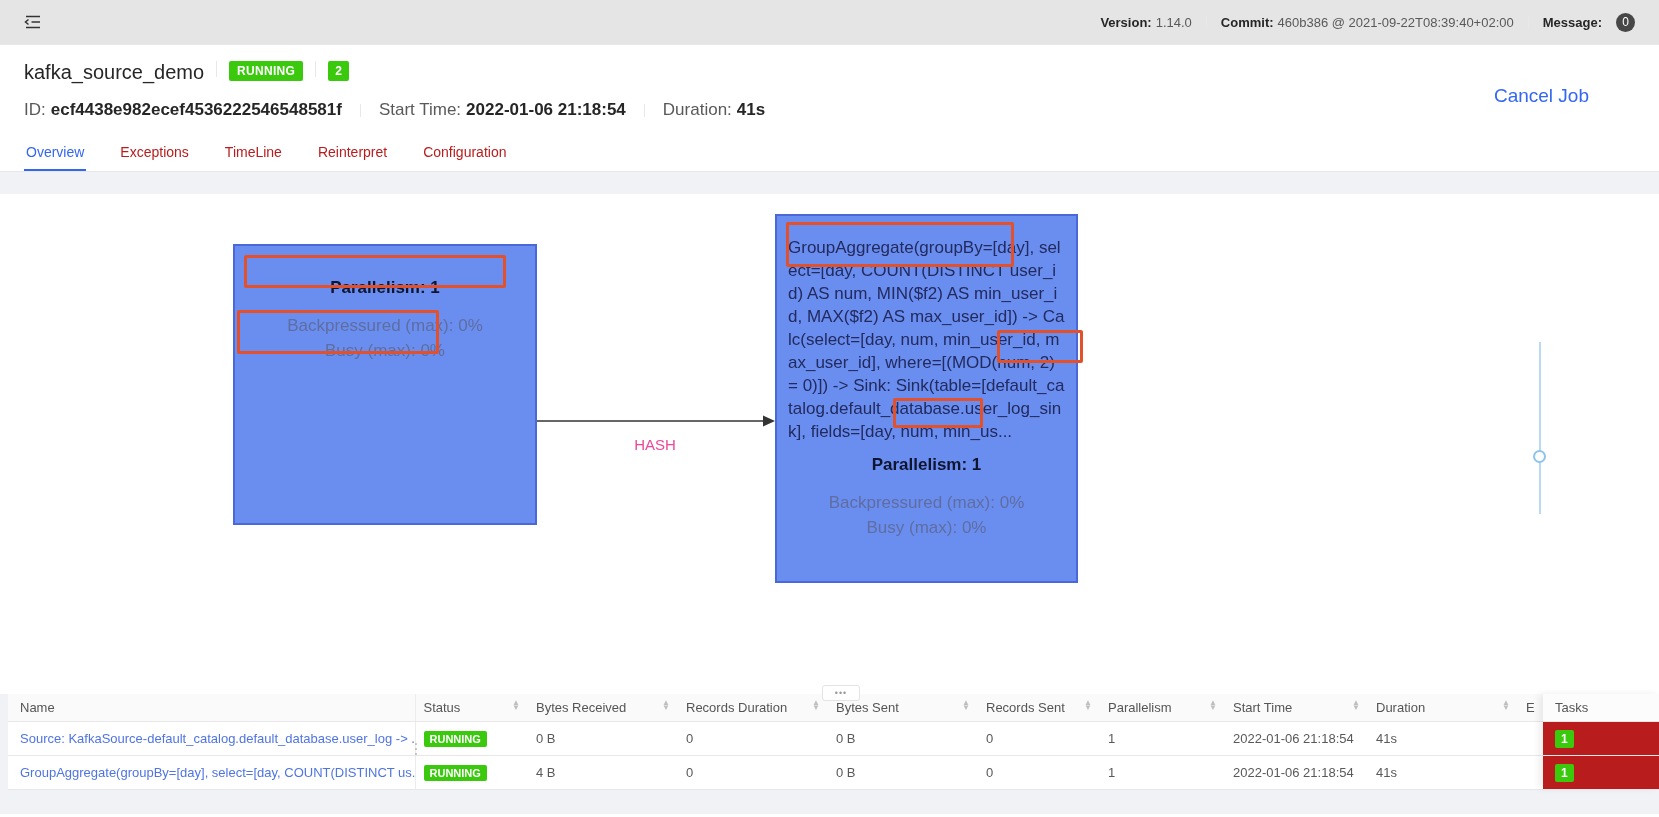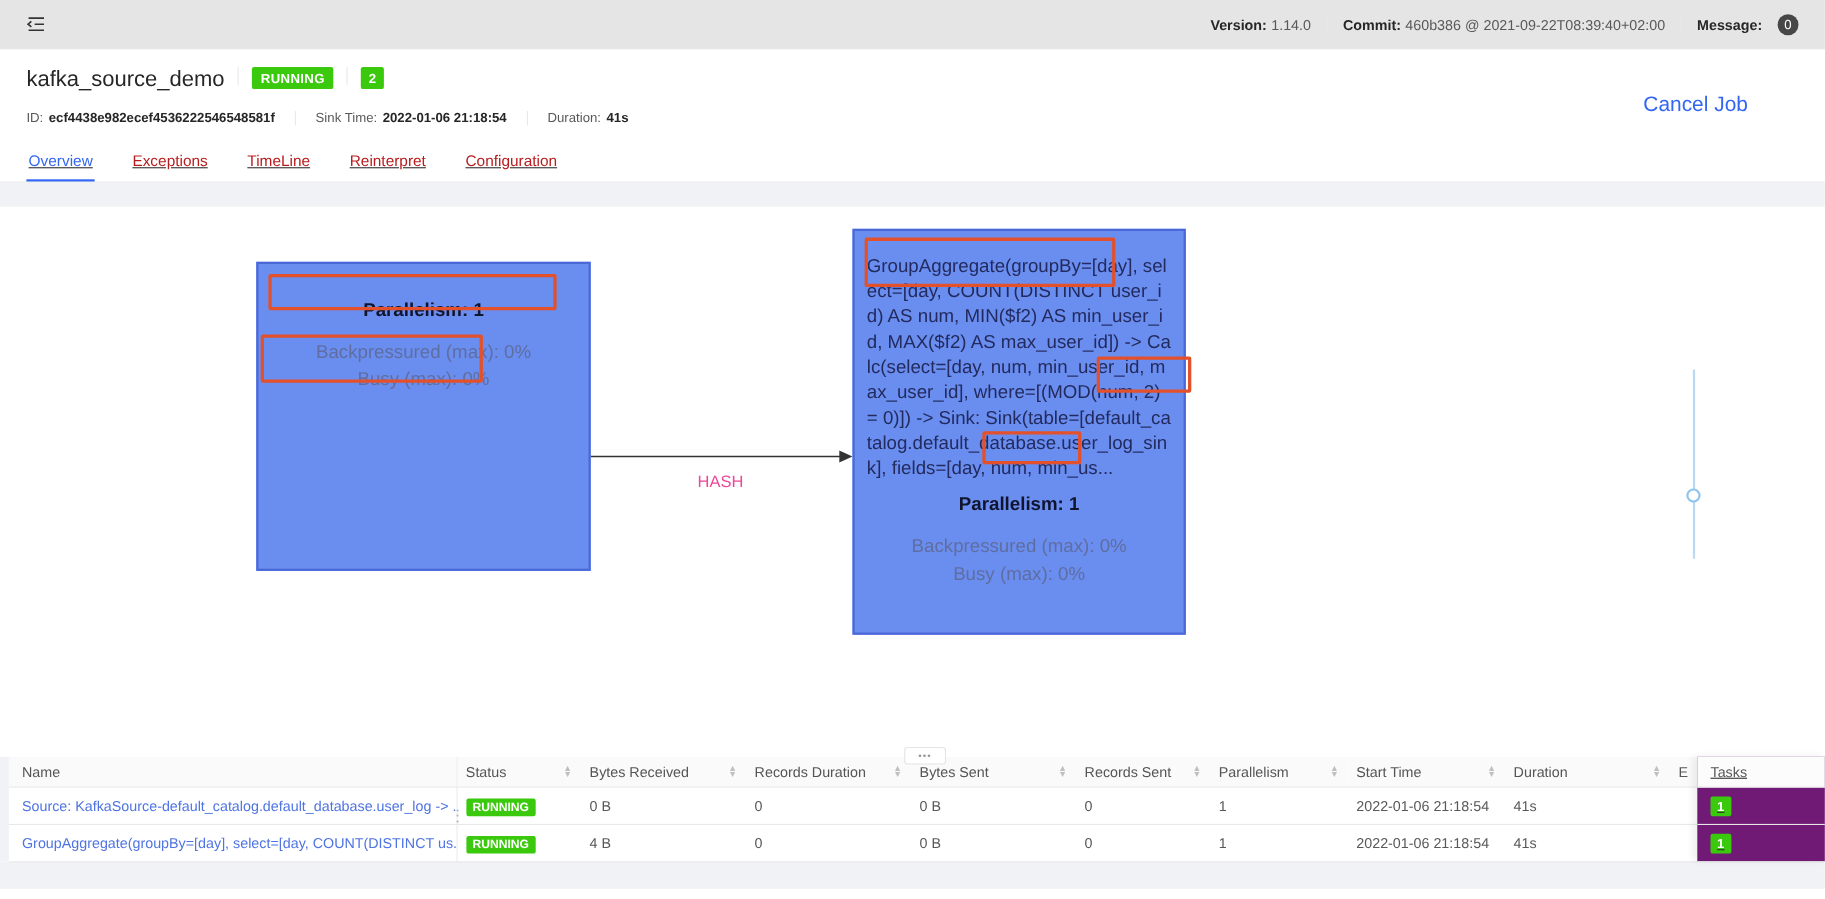--- a/index.html
+++ b/index.html
@@ -20,29 +20,29 @@
 
   
   .job-header { padding:16px 24px 0 24px; position:relative; background:#fff; }
   .title-row { display:flex; align-items:flex-start; }
   .job-title { font-size:20px; color:#262626; }
   .badge-running { background:var(--green); color:#fff; font-size:12px; font-weight:bold;
                    padding:3px 8px; border-radius:2px; letter-spacing:.3px; }
   .badge-count { background:var(--green); color:#fff; font-size:12px; font-weight:bold;
                  padding:3px 7px; border-radius:2px; }
   .tdiv { width:1px; height:16px; background:#e8e8e8; margin:0 12px; }
-  .meta-row { display:flex; align-items:center; margin-top:16px; font-size:12px; color:#595959; }
+  .meta-row { display:flex; align-items:center; margin-top:16px; font-size:17px; color:#595959; }
   .meta-row b { color:#262626; margin-left:5px; font-weight:bold; }
   .mdiv { width:1px; height:13px; background:#e8e8e8; margin:0 18px; }
   .cancel-link { position:absolute; right:70px; top:40px; font-size:19px;
                  color:var(--blue); cursor:pointer; }
 
   
   .tabs { display:flex; margin-top:14px; border-bottom:1px solid #e8e8e8;
-          padding:0 24px; background:#fff;text-decoration:underline; }
+          padding:0 24px; background:#fff; }
   .tab { font-size:14px; color:#b91c1c; padding:10px 2px 11px 2px; margin-right:32px; cursor:pointer; }
   .tab.active { color:var(--blue); border-bottom:2px solid var(--blue); padding-bottom:9px; }
 
   .gray-band { height:22px; background:#f0f2f5; }
   .bottom-band { height:25px; background:#f0f2f5; }
 
   
   .canvas { position:relative; height:500px; background:#fff; overflow:hidden; }
   .node { position:absolute; background:var(--nodefill); border:2px solid var(--nodeborder);
           padding:20px 11px 0 11px; cursor:pointer; }
@@ -58,40 +58,40 @@
                    background:#fff; border:2px solid #8ec4ee; cursor:grab; }
 
   
   .table-card { position:relative; background:#fff; border-left:8px solid #f0f2f5; height:95px; }
   table { width:1651px; border-collapse:collapse; table-layout:fixed; font-size:13px; }
   th { background:#fafafa; color:#555; font-weight:normal; text-align:left;
        padding:5px 8px; border-bottom:1px solid #e8e8e8; height:27px; white-space:nowrap; overflow:hidden; }
   td { padding:7px 8px; border-bottom:1px solid #e8e8e8; height:34px;
        color:#595959; white-space:nowrap; overflow:hidden; }
   th.col-name, td.col-name { padding-left:12px; border-right:1px solid #ececec; }
-  .th-inner { display:flex; align-items:center; justify-content:space-between;gap:12px; }
+  .th-inner { display:flex; align-items:flex-start; justify-content:space-between;gap:12px; }
   .sorter { display:flex; flex-direction:column; line-height:5px; font-size:8px;
             color:#bfbfbf; cursor:pointer; margin-left:6px; }
   .sorter i::before { content:"\25B2"; font-style:normal; }
   .sorter u::before { content:"\25BC"; font-style:normal; text-decoration:none; }
   .sorter u { text-decoration:none; }
   .row-link { color:#4f74e3; cursor:pointer; }
   .tag-running { background:var(--green); color:#fff; font-size:11px; font-weight:bold;
                  padding:2px 6px; border-radius:2px; }
   .more-handle { position:absolute; top:-9px; left:814px; width:38px; height:16px;
                  background:#fff; border:1px solid #e4e4e4; border-radius:3px;
                  display:flex; align-items:center; justify-content:center;
                  color:#999; cursor:row-resize; z-index:3; }
   .more-handle::before { content:"\2022\2022\2022"; font-size:9px; letter-spacing:1px; }
   .col-resize { position:absolute; left:403px; top:39px; width:10px; height:30px;
                 color:#b9b9b9; font-size:11px; line-height:10px; cursor:col-resize;
                 display:flex; flex-direction:column; align-items:center; justify-content:center; z-index:2; }
   .col-resize::before { content:"\2022\A\2022\A\2022"; white-space:pre; font-size:7px; line-height:5px; }
-  .tasks-overlay { position:absolute; right:0; top:0; width:116px; height:95px; background:#701a75;
-                   box-shadow:-4px 0 7px rgba(0,0,0,.07); z-index:2;text-decoration:underline; }
+  .tasks-overlay { position:absolute; right:0; top:0; width:116px; height:95px; background:#b91c1c;
+                   box-shadow:-4px 0 7px rgba(0,0,0,.07); z-index:2; }
   .tasks-overlay .t-head { height:28px; background:#fcfcfc; border-bottom:1px solid #e8e8e8;
                            display:flex; align-items:center; padding-left:12px; color:#555; font-size:13px; }
   .tasks-overlay .t-cell { height:34px; border-bottom:1px solid #e8e8e8;
                            display:flex; align-items:center; padding-left:12px; }
   .badge-task { background:var(--green); color:#fff; font-size:12px; font-weight:bold;
                 padding:2px 6px; border-radius:2px; }
 </style>
 </head>
 <body>
 
@@ -123,21 +123,21 @@
     <span class="job-title">kafka_source_demo</span>
     <span class="tdiv"></span>
     <span class="badge-running">RUNNING</span>
     <span class="tdiv"></span>
     <span class="badge-count">2</span>
   </div>
   <div class="meta-row">
     <span>ID:</span>
     <b>ecf4438e982ecef4536222546548581f</b>
     <span class="mdiv"></span>
-    <span>Sink Time:</span>
+    <span>Start Time:</span>
     <b>2022-01-06 21:18:54</b>
     <span class="mdiv"></span>
     <span>Duration:</span>
     <b>41s</b>
   </div>
   <a class="cancel-link">Cancel Job</a>
 </div>
 
 <div class="tabs">
   <div class="tab active">Overview</div>

